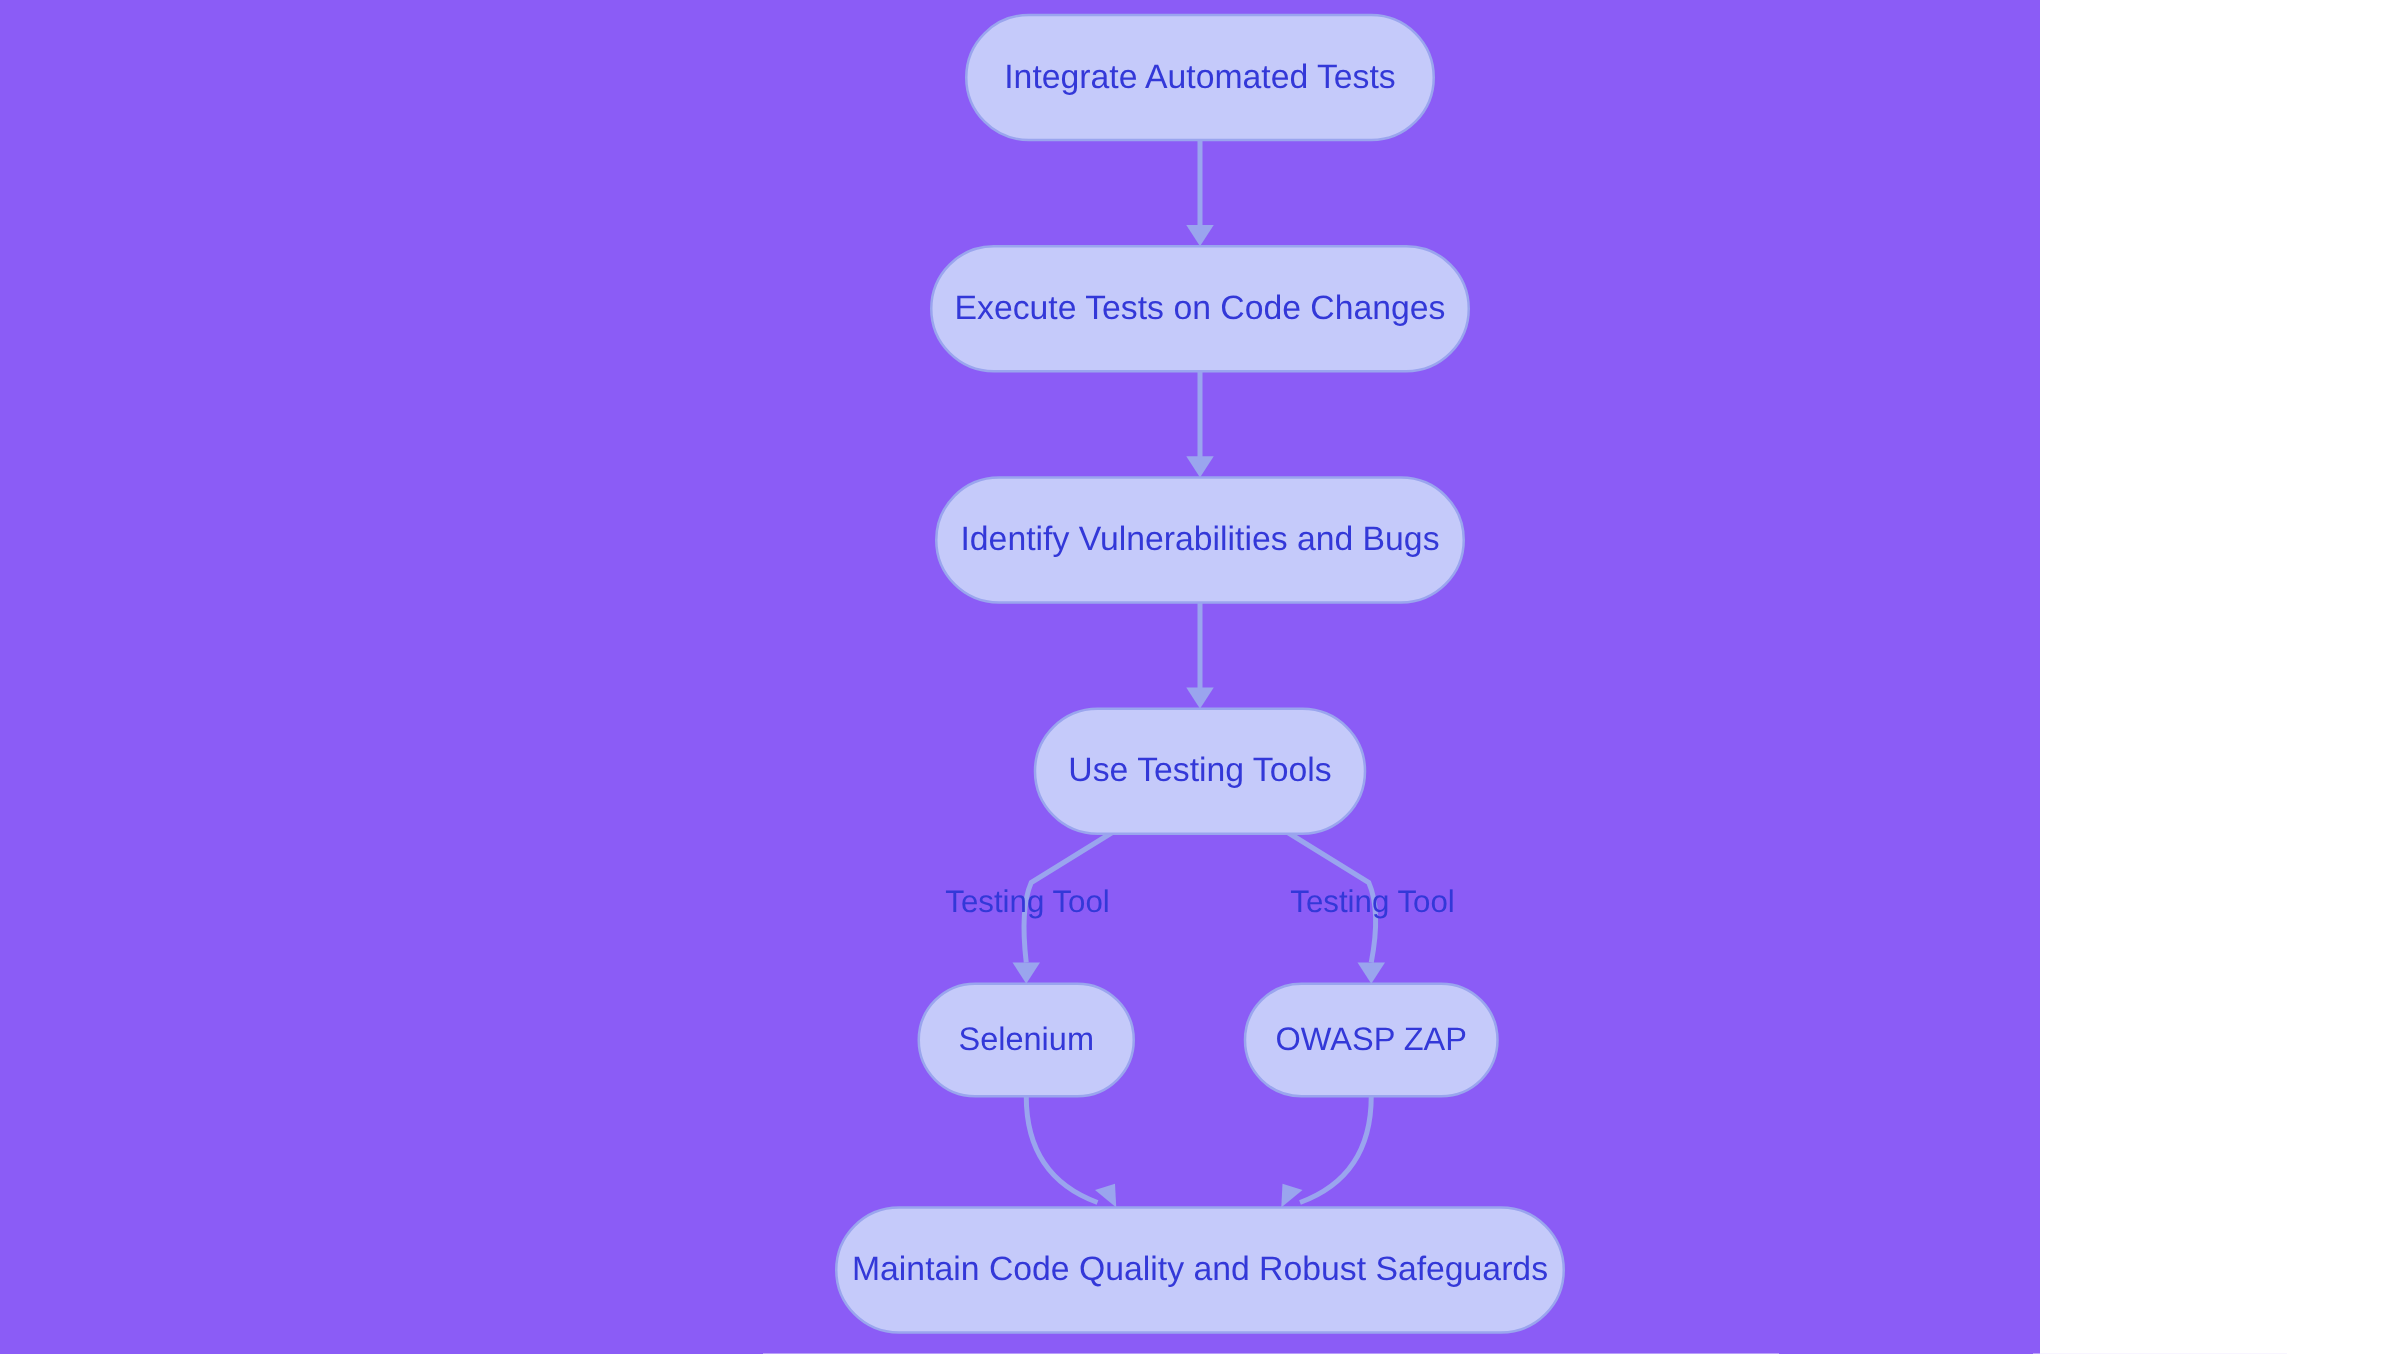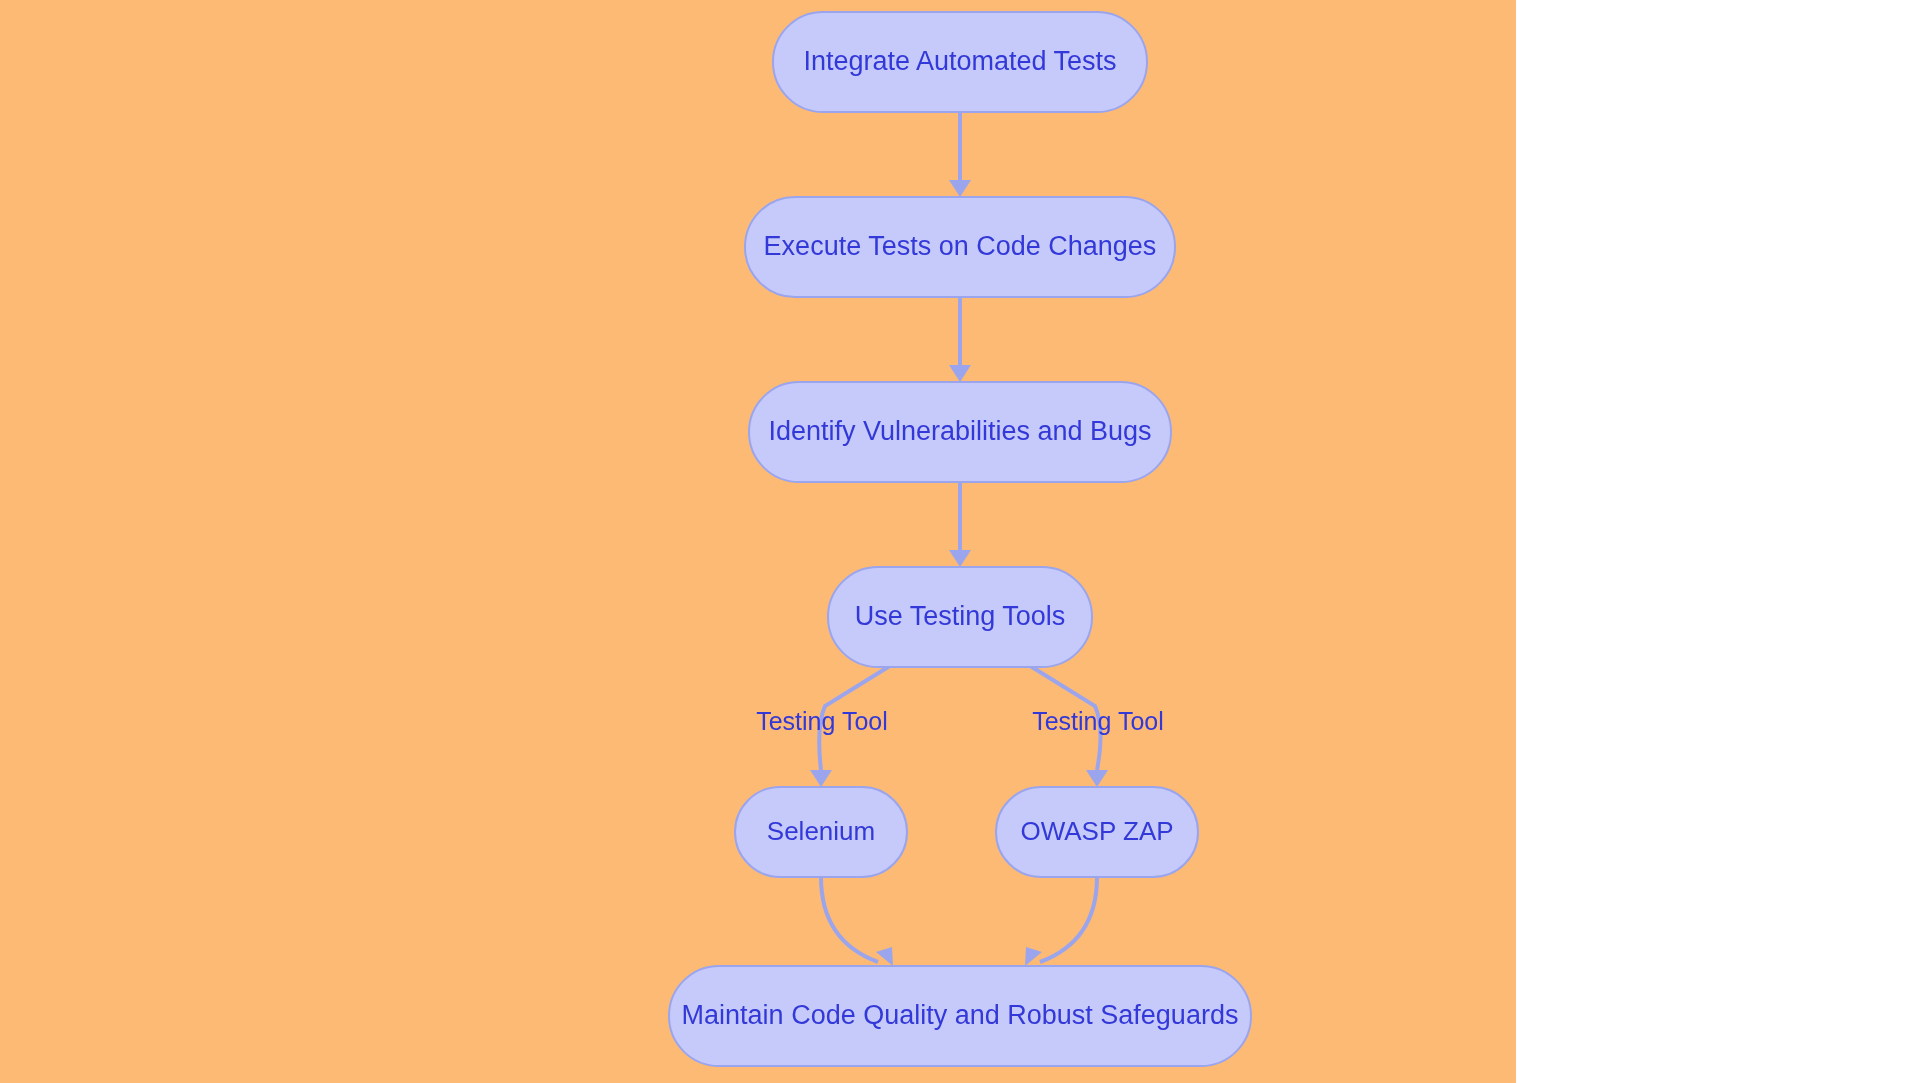--- a/index.html
+++ b/index.html
@@ -9,23 +9,23 @@
     background: #ffffff;
   }
   body {
     width: 1920px;
     height: 1083px;
     overflow: hidden;
     font-family: "Liberation Sans", sans-serif;
   }
   #diagram-root {
     position: relative;
-    width: 1516px;
+    width: 1632px;
     height: 1083px;
-    background: #fdba74;
+    background: #8b5cf6;
   }
   #flow-svg {
     display: block;
     width: 1920px;
     height: 1083px;
   }
   .node-shape {
     fill: #c5cafa;
     stroke: #9aa5ee;
     stroke-width: 2;

